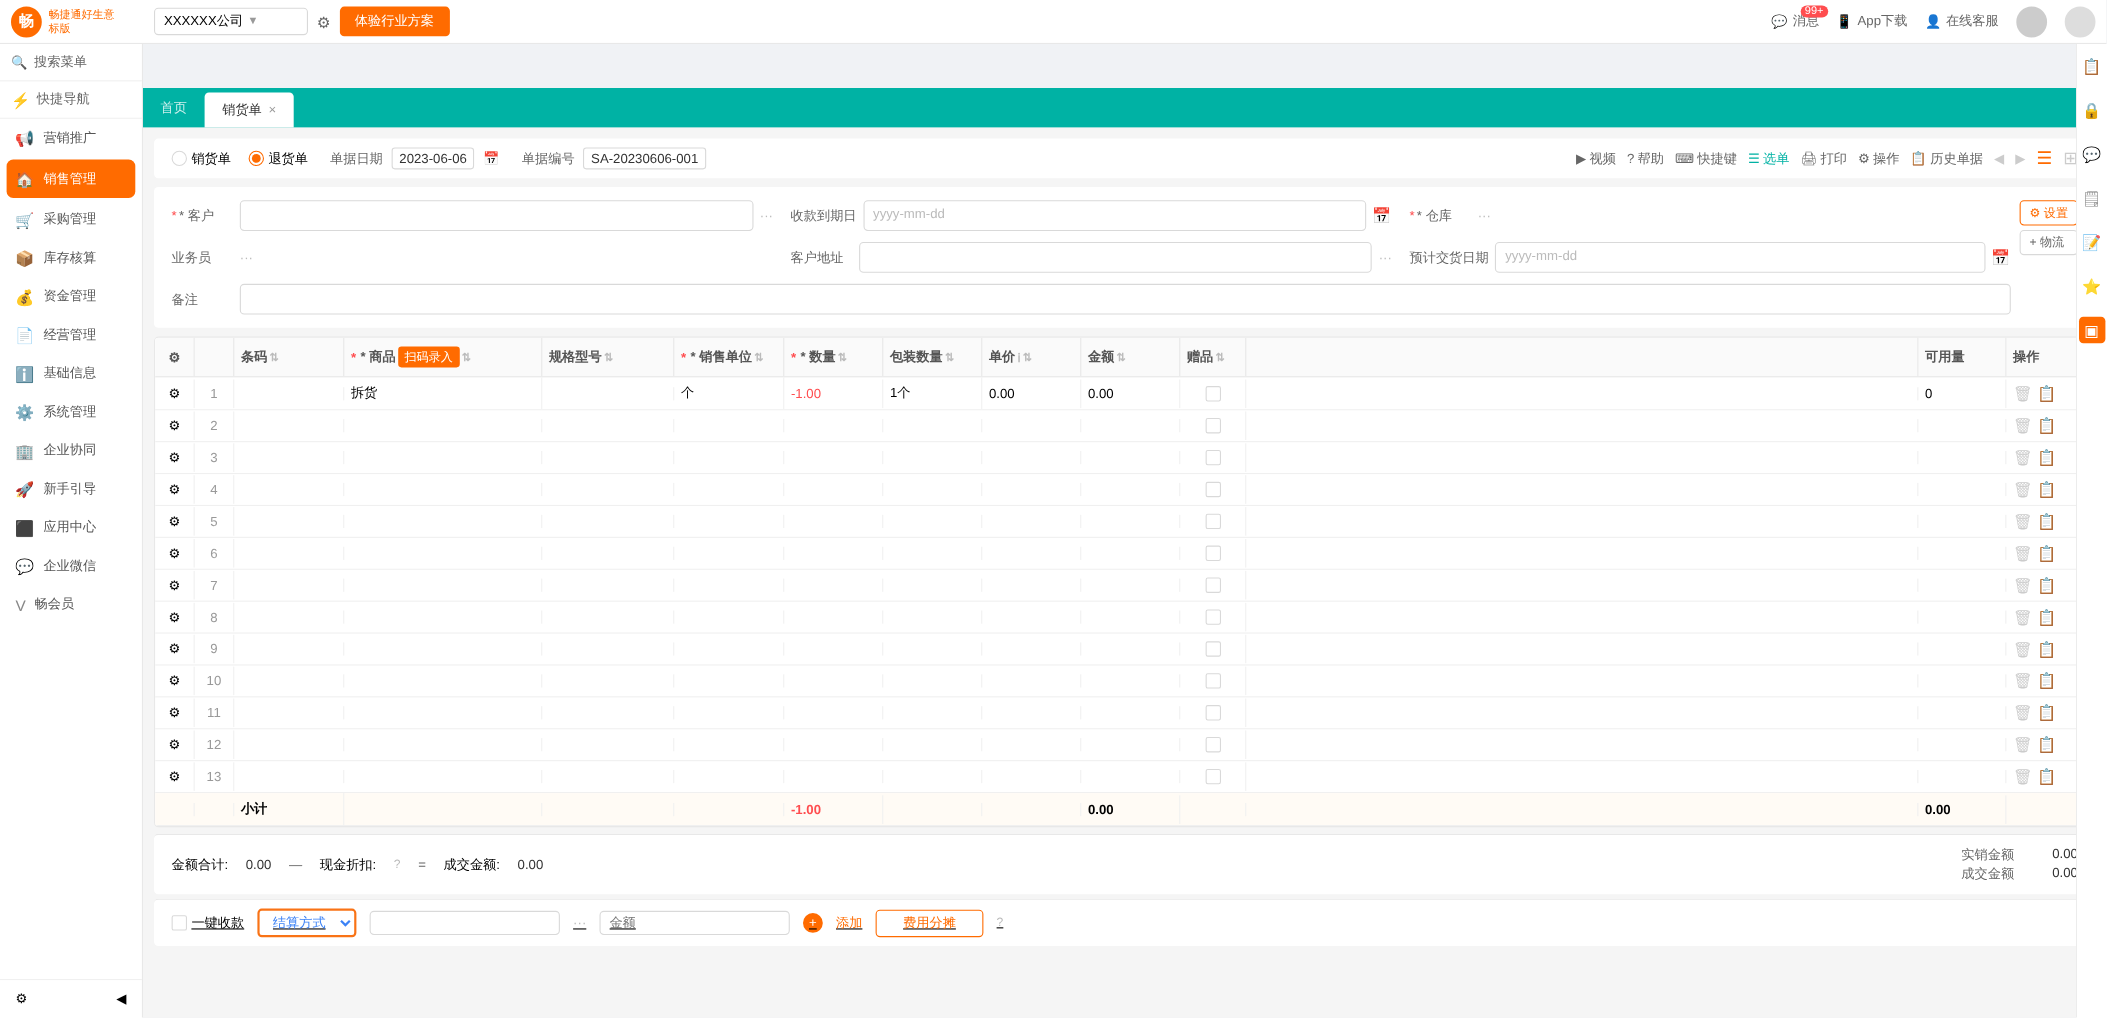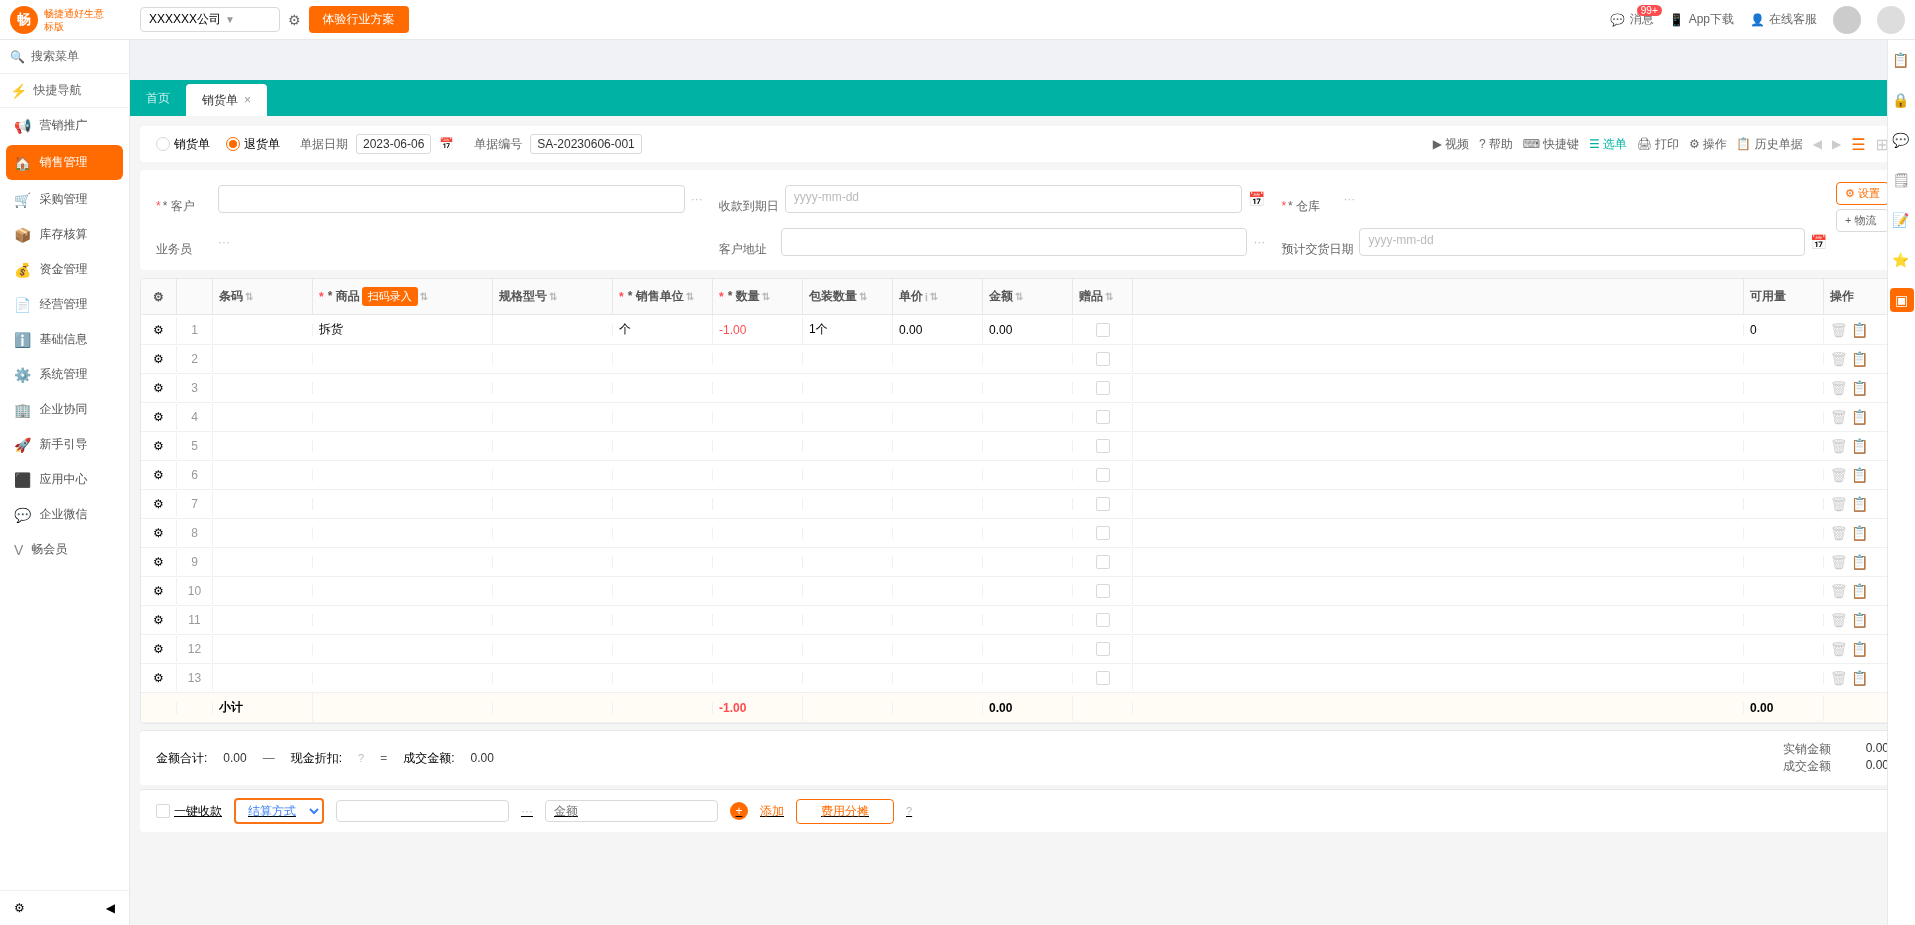--- a/index.html
+++ b/index.html
@@ -42,21 +42,21 @@
     .tab-close-all { color: rgba(255,255,255,0.8); font-size: 16px; cursor: pointer; }
 
     
     .content { flex: 1; background: #f5f5f5; overflow-y: auto; padding: 10px; }
 
     
     .form-card { background: #fff; border-radius: 4px; padding: 12px 16px; margin-bottom: 8px; }
     .form-row { display: flex; align-items: center; margin-bottom: 10px; gap: 16px; }
     .form-row:last-child { margin-bottom: 0; }
     .form-group { display: flex; align-items: center; gap: 6px; flex: 1; }
-    .form-label { color: #666; white-space: nowrap; min-width: 56px; margin-top: 16px; }
+    .form-label { color: #666; white-space: nowrap; min-width: 56px; }
     .form-label.required::before { content: '*'; color: #ff4d4f; margin-right: 2px; }
     .form-input { border: 1px solid #d9d9d9; border-radius: 4px; padding: 4px 8px; flex: 1; color: #333; min-height: 28px; cursor: pointer; background: #fff; }
     .form-input.placeholder { color: #bbb; }
     .form-dots { color: #bbb; }
     .calendar-icon { color: #00b2a4; cursor: pointer; font-size: 14px; }
     .action-btns { display: flex; flex-direction: column; gap: 4px; }
     .action-btn { background: #fff; border: 1px solid #d9d9d9; border-radius: 4px; padding: 3px 8px; cursor: pointer; font-size: 11px; color: #666; display: flex; align-items: center; gap: 3px; white-space: nowrap; }
     .action-btn.orange { border-color: #ff6b00; color: #ff6b00; }
     .radio-group { display: flex; align-items: center; gap: 16px; }
     .radio-item { display: flex; align-items: center; gap: 4px; cursor: pointer; }
@@ -329,20 +329,26 @@
               <span class="form-label">客户地址</span>
               <div class="form-input" style="flex:1;">&nbsp;</div>
               <span class="form-dots">···</span>
             </div>
             <div class="form-group">
               <span class="form-label">预计交货日期</span>
               <div class="form-input placeholder" style="flex:1;">yyyy-mm-dd</div>
               <span class="calendar-icon">📅</span>
             </div>
           </div>
+          <div class="form-row">
+            <div class="form-group">
+              <span class="form-label">备注</span>
+              <div class="form-input" style="flex:1; min-height:28px;">&nbsp;</div>
+            </div>
+          </div>
         </div>
         <div class="action-btns">
           <button class="action-btn orange">⚙ 设置</button>
           <button class="action-btn">+ 物流</button>
         </div>
       </div>
     </div>
 
     <div class="table-wrapper">
 

